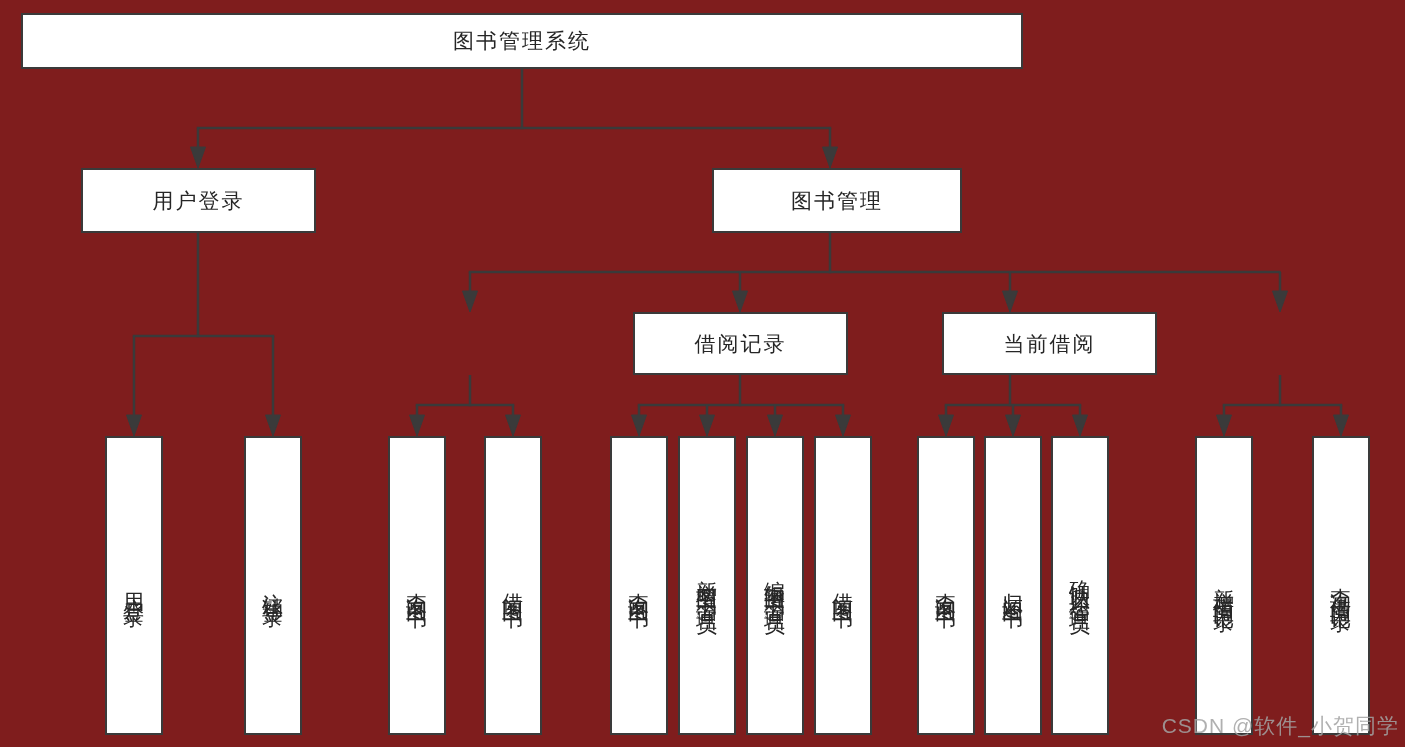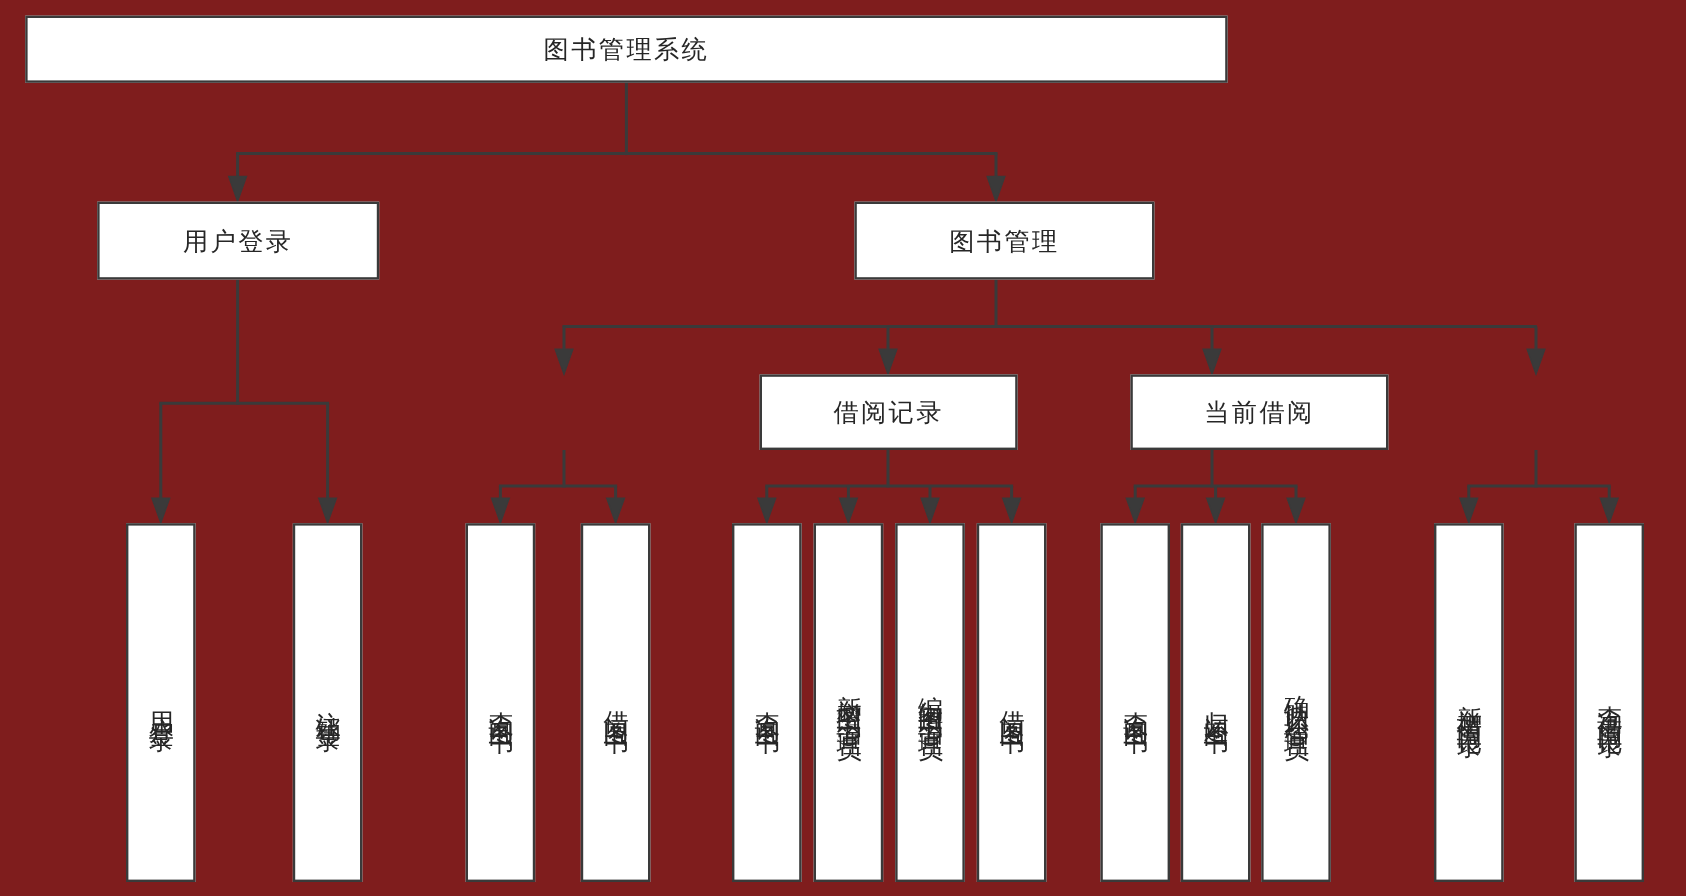--- a/index.html
+++ b/index.html
@@ -199,13 +199,14 @@
   <div class="node node-v leaf-11">
     <span class="vtext">确认归还（管理员）</span>
   </div>
   <div class="node node-v leaf-12">
     <span class="vtext">新增借阅记录</span>
   </div>
   <div class="node node-v leaf-13">
     <span class="vtext">查询借阅记录</span>
   </div>
 
+  <div id="watermark">CSDN @软件_小贺同学</div>
 </div>
 
 </body></html>

